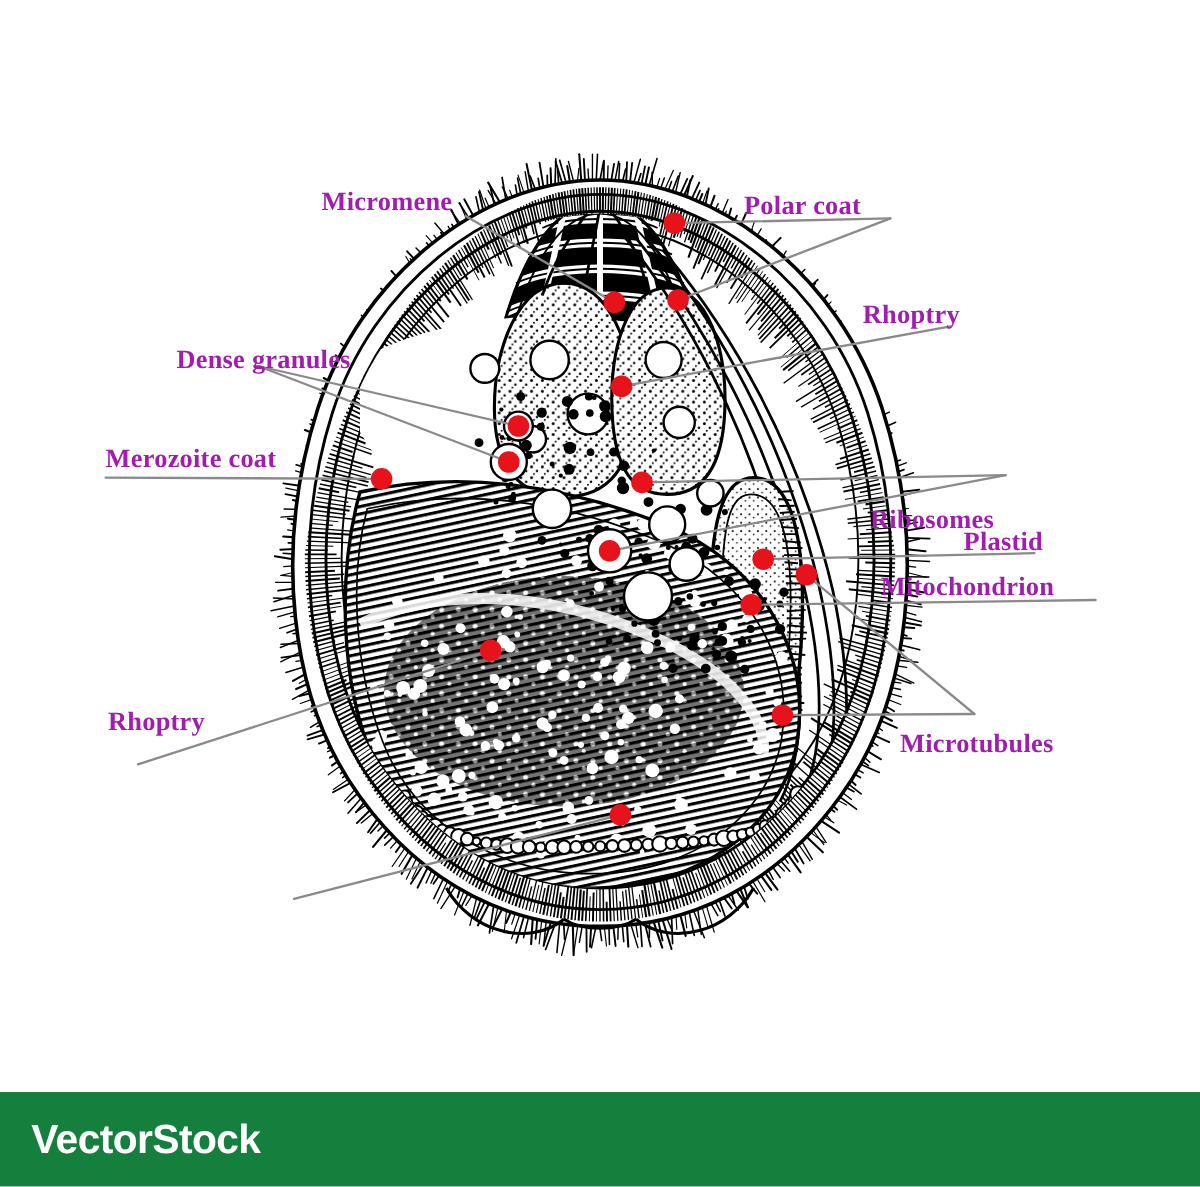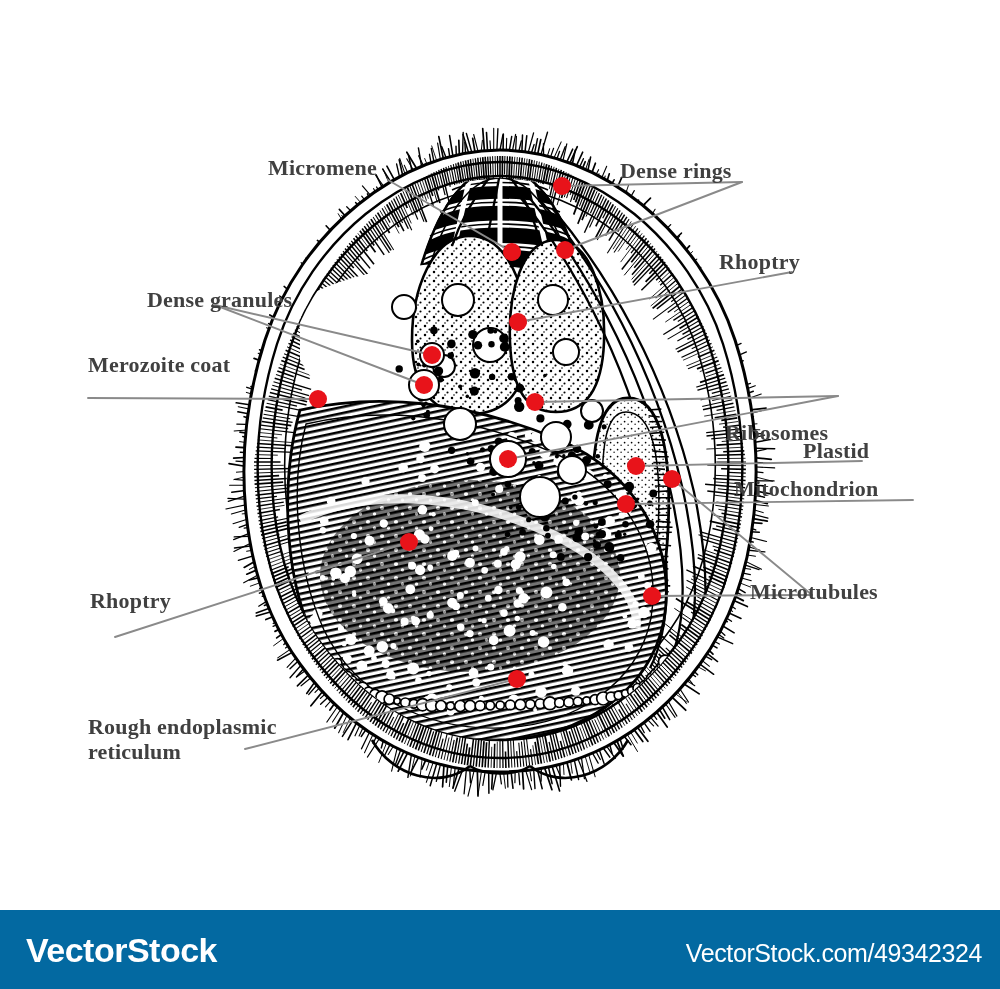--- a/index.html
+++ b/index.html
@@ -22,39 +22,39 @@
     position: absolute;
     left: 0;
     top: 0;
     width: 1000px;
     height: 910px;
   }
 
   
   .label {
     position: absolute;
-    color: #404040;
+    color: #a21caf;
     font-family: "Liberation Serif", "DejaVu Serif", serif;
     font-weight: 700;
     font-size: 22px;
     line-height: 25px;
     letter-spacing: 0.2px;
     white-space: pre-line;
   }
   .label.right { text-align: left; }
   .label.left  { text-align: left; }
 
   
   #watermark {
     position: absolute;
     left: 0;
     top: 910px;
     width: 1000px;
     height: 79px;
-    background: #0369a1;
+    background: #15803d;
   }
   #wm-logo {
     position: absolute;
     left: 26px;
     top: 21px;
     color: #ffffff;
     font-family: "Liberation Sans", "DejaVu Sans", sans-serif;
     font-weight: 700;
     font-size: 34px;
     letter-spacing: -0.5px;
@@ -1657,30 +1657,27 @@
         <circle cx="672" cy="479" r="9" fill="#e8131a"></circle>
         <circle cx="626" cy="504" r="9" fill="#e8131a"></circle>
         <circle cx="409" cy="542" r="9" fill="#e8131a"></circle>
         <circle cx="652" cy="596" r="9" fill="#e8131a"></circle>
         <circle cx="517" cy="679" r="9" fill="#e8131a"></circle>
       </g>
   </svg>
 
   <div class="label left" style="left:268px; top:155px;">Micromene</div>
   <div class="label left" style="left:147px; top:287px;">Dense granules</div>
-  <div class="label left" style="left:88px;  top:352px;">Merozoite coat</div>
+  <div class="label left" style="left:88px;  top:369px;">Merozoite coat</div>
   <div class="label left" style="left:90px;  top:588px;">Rhoptry</div>
-  <div class="label left" style="left:88px;  top:714px;">Rough endoplasmic
-reticulum</div>
-
-  <div class="label right" style="left:620px; top:158px;">Dense rings</div>
+
+  <div class="label right" style="left:620px; top:158px;">Polar coat</div>
   <div class="label right" style="left:719px; top:249px;">Rhoptry</div>
   <div class="label right" style="left:725px; top:372px;margin-top:48px;">Ribosomes</div>
   <div class="label right" style="left:803px; top:438px;">Plastid</div>
   <div class="label right" style="left:734px; top:476px;">Mitochondrion</div>
-  <div class="label right" style="left:750px; top:579px;">Microtubules</div>
+  <div class="label right" style="left:750px; top:607px;">Microtubules</div>
 
   <div id="watermark">
     <div id="wm-logo">VectorStock</div>
-    <div id="wm-url">VectorStock.com/49342324</div>
   </div>
 
 </div>
 
 </body></html>

